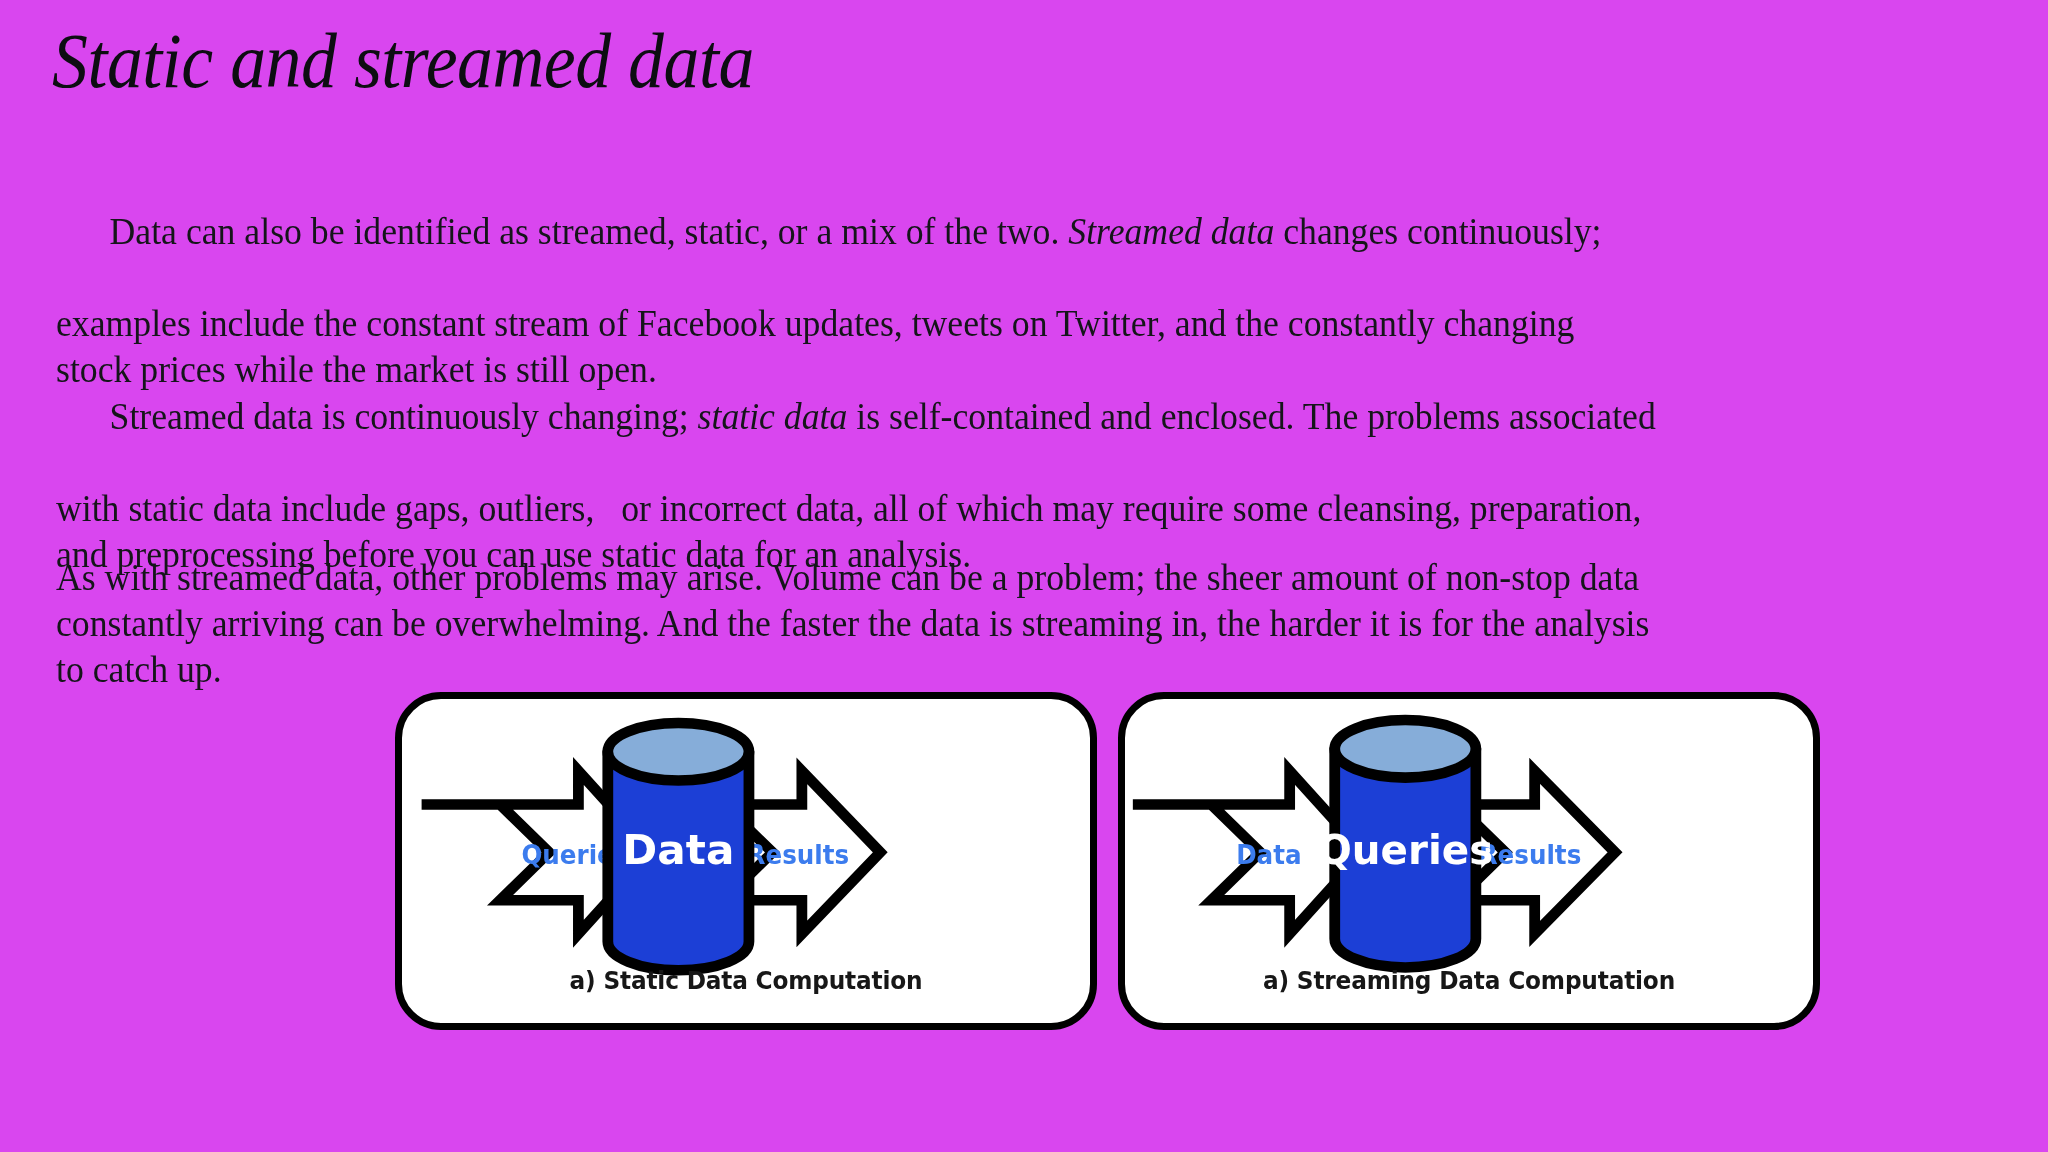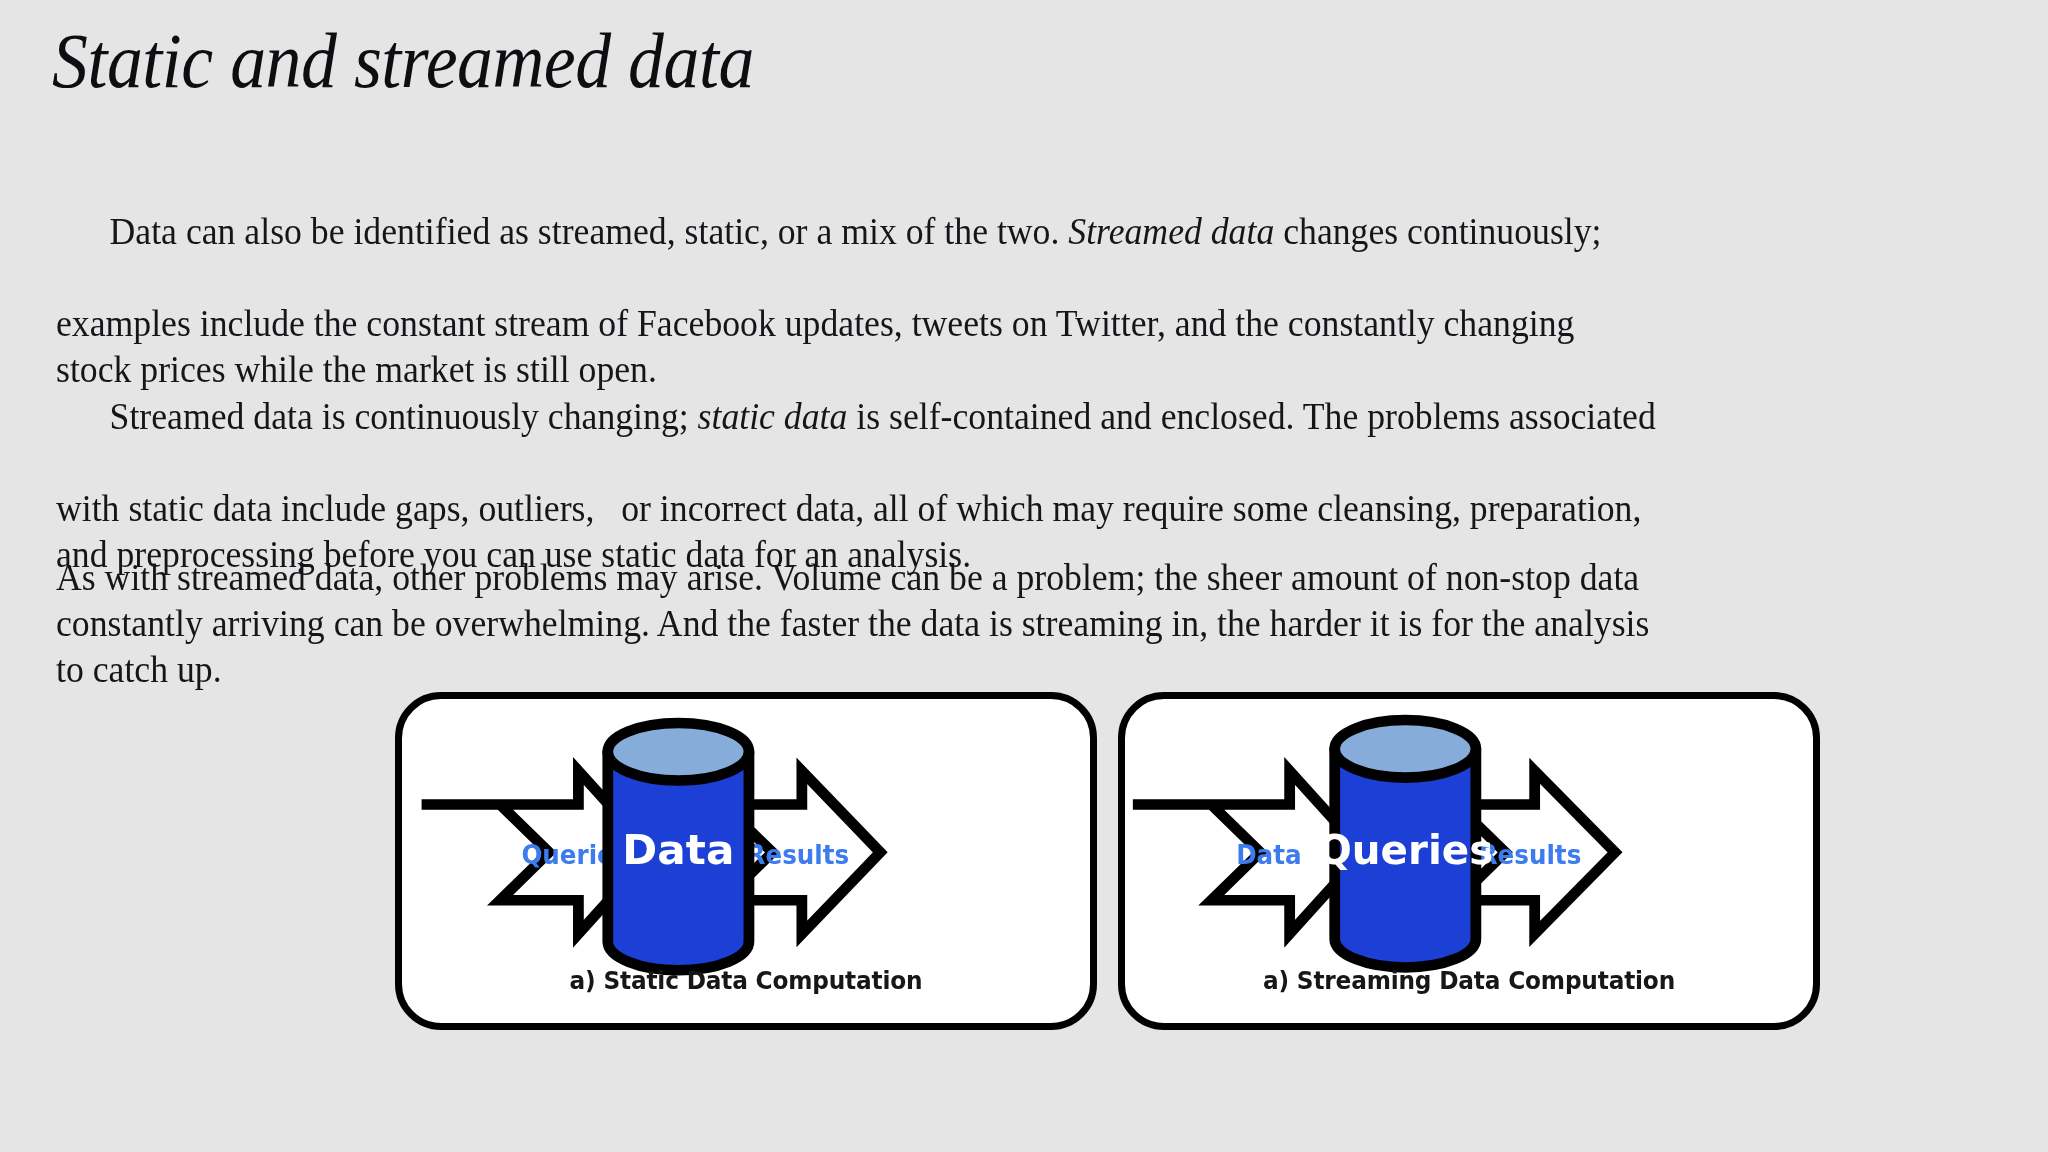--- a/index.html
+++ b/index.html
@@ -11,21 +11,21 @@
     width: 2048px;
     height: 1152px;
     overflow: hidden;
     font-family: "Liberation Serif", "DejaVu Serif", serif;
     color: #111111;
   }
   .slide {
     position: relative;
     width: 2048px;
     height: 1152px;
-    background: #e5e5e5;
+    background: #d946ef;
   }
 
   
   .title {
     position: absolute;
     left: 52px;
     top: 22px;
     font-family: "Liberation Serif", "DejaVu Serif", serif;
     font-style: italic;
     font-weight: 400;

